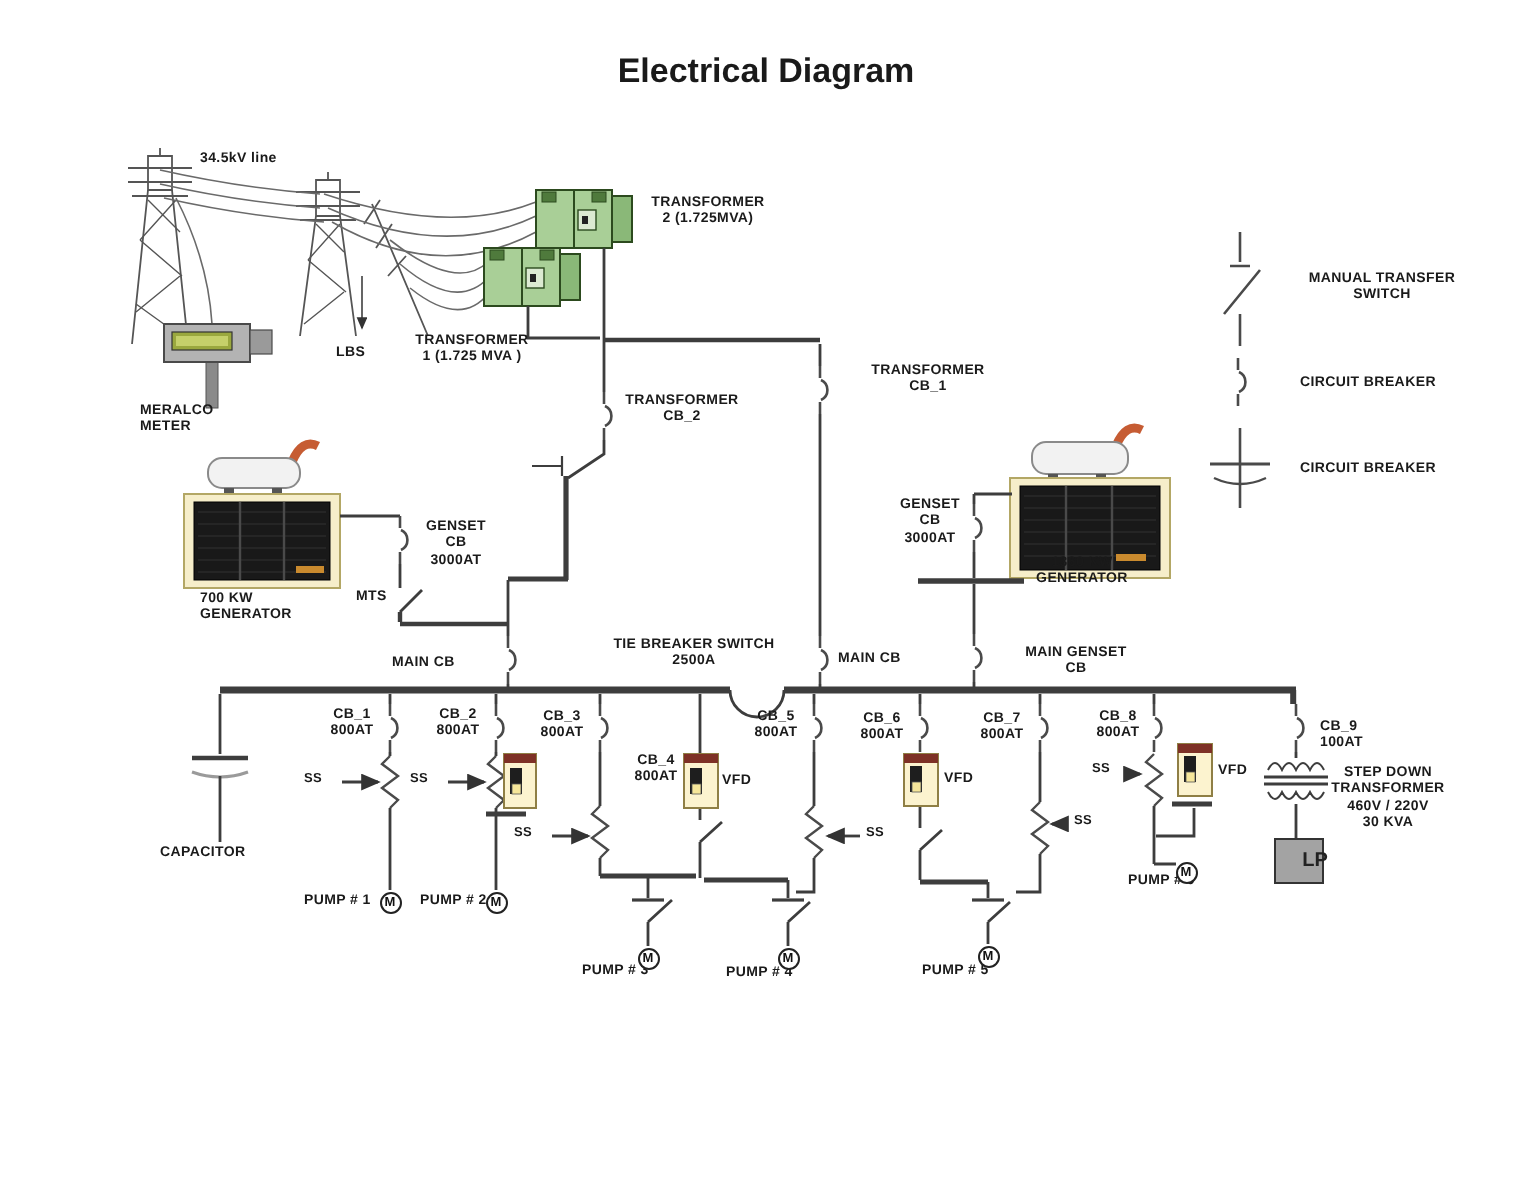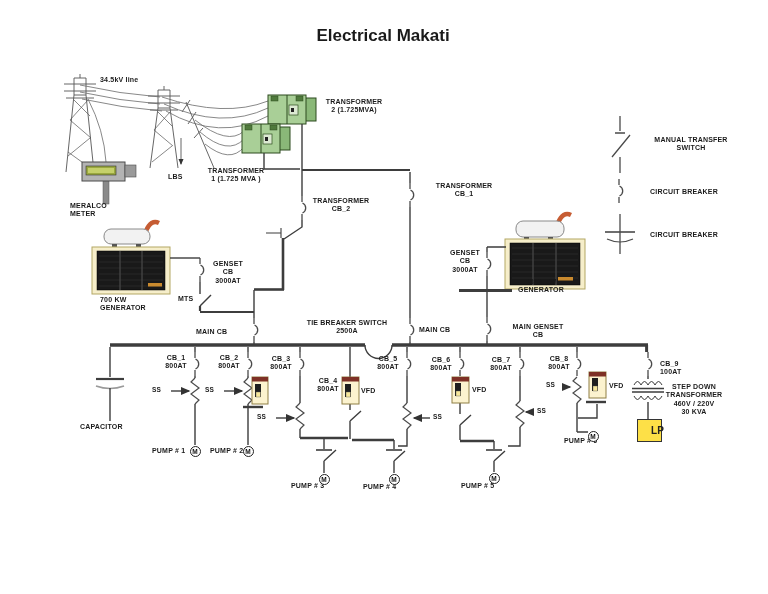--- a/index.html
+++ b/index.html
@@ -9,21 +9,21 @@
   .lbl{position:absolute;font:bold 7px "Liberation Sans",sans-serif;color:#1a1a1a;
        white-space:pre-line;line-height:1.2;letter-spacing:.2px;}
   .c{text-align:center;}
   .title{font:bold 17px "Liberation Sans",sans-serif;letter-spacing:0;}
   .station{font:bold 15px "Liberation Sans",sans-serif;letter-spacing:0;}
   .ss{font-size:6.5px;}
   .motor{position:absolute;width:11px;height:11px;border:1.2px solid #222;border-radius:50%;
          background:#fff;font:bold 6.5px "Liberation Sans",sans-serif;color:#111;
          display:flex;align-items:center;justify-content:center;box-sizing:border-box;}
   .lpbox{position:absolute;left:637px;top:419px;width:25px;height:23px;border:1.6px solid #333;
-         background:#fde047;font:bold 10px "Liberation Sans",sans-serif;color:#222;
+         background:#a3a3a3;font:bold 10px "Liberation Sans",sans-serif;color:#222;
          display:flex;align-items:center;justify-content:center;box-sizing:border-box;padding-left:16px;}
 </style>
 </head>
 <body>
 
 <div id="stage">
 
 <svg id="wires" width="768" height="594" viewBox="0 0 768 594">
   <defs>
     <marker id="arr" markerWidth="8" markerHeight="8" refX="6" refY="3" orient="auto">
@@ -244,21 +244,21 @@
           <use href="#cb" x="619" y="179"></use>
         </g>
     <g>
       <path d="M620,214 V254"></path>
       <path d="M605,232 H635" stroke-width="1.6"></path>
       <path d="M607,239 Q620,245 633,239" stroke-width="1.2"></path>
     </g>
   </g>
 </svg>
 
-<div class="lbl title c" style="left:270px;top:26px;width:226px;">Electrical Makati</div>
+<div class="lbl title c" style="left:270px;top:26px;width:226px;">Electrical Diagram</div>
 
 <div class="lbl" style="left:100px;top:76px;">34.5kV line</div>
 <div class="lbl" style="left:168px;top:173px;">LBS</div>
 <div class="lbl c" style="left:316px;top:98px;width:76px;">TRANSFORMER
 2 (1.725MVA)</div>
 <div class="lbl c" style="left:198px;top:167px;width:76px;">TRANSFORMER
 1 (1.725 MVA )</div>
 <div class="lbl" style="left:70px;top:202px;">MERALCO
 METER</div>
 <div class="lbl c" style="left:305px;top:197px;width:72px;">TRANSFORMER

